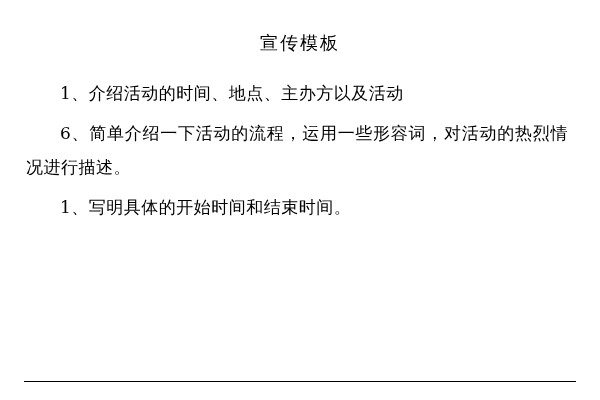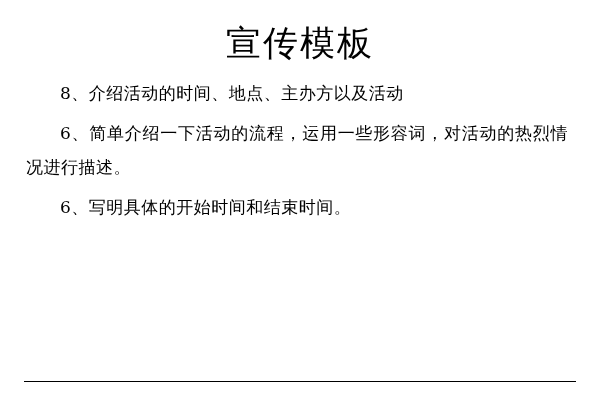--- a/index.html
+++ b/index.html
@@ -16,21 +16,21 @@
   }
   .page {
     position: relative;
     width: 600px;
     height: 400px;
     box-sizing: border-box;
     padding: 18px 24px 0 24px;
   }
   .doc-title {
     text-align: center;
-    font-size: 35px;
+    font-size: 18px;
     line-height: 38px;
     letter-spacing: 2px;
     font-weight: normal;
     margin: 6px 0 14px 0;
     font-family: "DejaVu Serif", "Liberation Serif", serif;
   }
   .para {
     font-size: 17px;
     line-height: 34px;
     text-indent: 2em;
@@ -48,21 +48,21 @@
     background: #000000;
   }
 </style>
 </head>
 <body>
 
 <div class="page">
 
   <h1 class="doc-title">宣传模板</h1>
 
-  <p class="para">8、介绍活动的时间、地点、主办方以及活动</p>
+  <p class="para">1、介绍活动的时间、地点、主办方以及活动</p>
 
   <p class="para">6、简单介绍一下活动的流程，运用一些形容词，对活动的热烈情况进行描述。</p>
 
 
-  <p class="para">6、写明具体的开始时间和结束时间。</p>
+  <p class="para">1、写明具体的开始时间和结束时间。</p>
 
   <div class="bottom-rule"></div>
 </div>
 
 </body></html>

